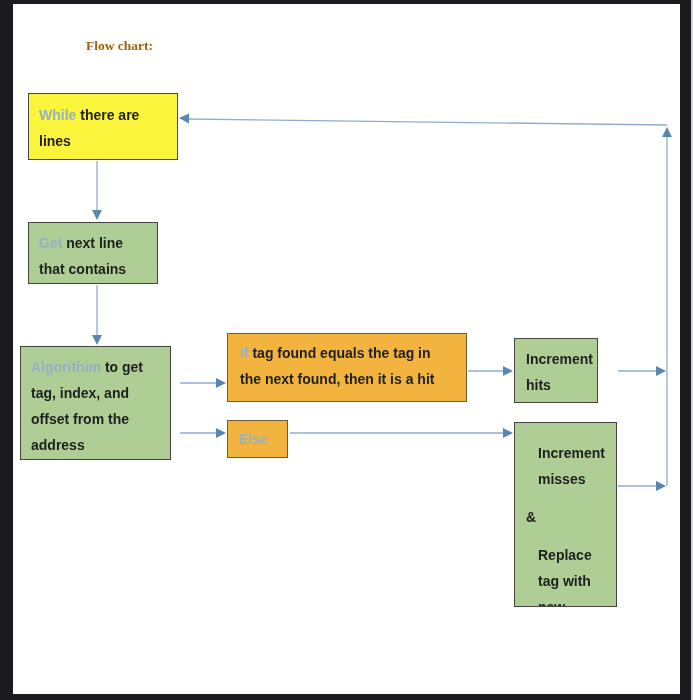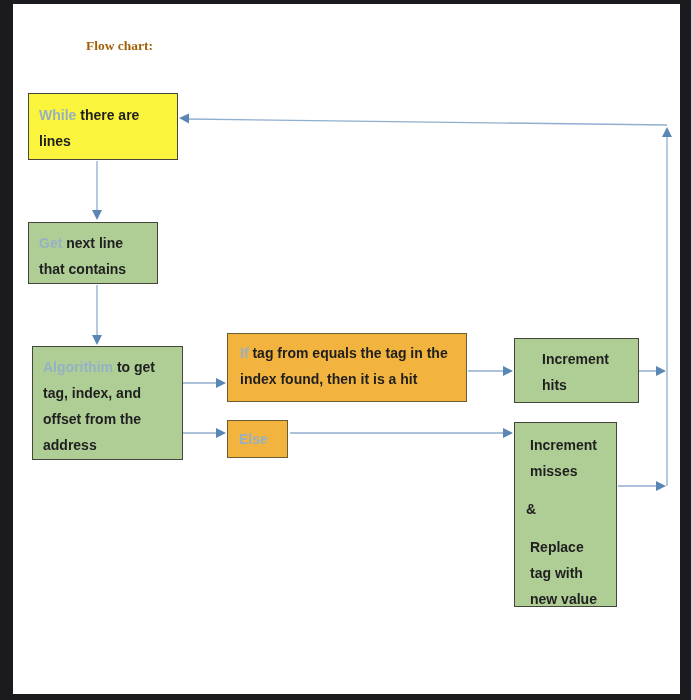--- a/index.html
+++ b/index.html
@@ -51,50 +51,50 @@
     border: 1.5px solid var(--border-dark);
     padding: 8px 10px 0 10px;
   }
   .box-get {
     left: 28px; top: 222px; width: 130px; height: 62px;
     background: var(--box-green);
     border: 1.5px solid var(--border-dark);
     padding: 7px 10px 0 10px;
   }
   .box-algo {
-    left: 32px; top: 346px; width: 151px; height: 114px;
+    left: 20px; top: 346px; width: 151px; height: 114px;
     background: var(--box-green);
     border: 1.5px solid var(--border-dark);
     padding: 7px 10px 0 10px;
   }
   .box-if {
     left: 227px; top: 333px; width: 240px; height: 69px;
     background: var(--box-orange);
     border: 1.5px solid var(--border-orange);
     padding: 6px 18px 0 12px;
   }
   .box-else {
     left: 227px; top: 420px; width: 61px; height: 38px;
     background: var(--box-orange);
     border: 1.5px solid var(--border-orange);
     padding: 5px 0 0 11px;
   }
   .box-hits {
-    left: 514px; top: 338px; width: 125px; height: 65px;
+    left: 514px; top: 338px; width: 84px; height: 65px;
     background: var(--box-green);
     border: 1.5px solid var(--border-dark);
-    padding: 7px 11px 0 27px;
+    padding: 7px 11px 0 11px;
   }
   .box-misses {
     left: 514px; top: 422px; width: 103px; height: 185px;
     background: var(--box-green);
     border: 1.5px solid var(--border-dark);
     padding: 5px 11px 0 11px;
   }
-  .box-misses p { margin: 4px; }
+  .box-misses p { margin: 12px; }
   .box-misses p.amp { margin: 12px 0; }
 
   svg.connectors {
     position: absolute; left: 0; top: 0;
     width: 693px; height: 700px;
     z-index: 1; pointer-events: none;
   }
   svg.connectors line { stroke: var(--connector); stroke-width: 1.3; }
   svg.connectors polygon { fill: var(--arrowhead); stroke: none; }
 </style>
@@ -162,21 +162,21 @@
   <span>next line that contains address</span>
 </div>
 
 <div class="fbox box-algo">
   <span class="kw">Algorithim</span>
   <span>to get tag, index, and offset from the address</span>
 </div>
 
 <div class="fbox box-if">
   <span class="kw">If</span>
-  <span>tag from equals the tag in the index found, then it is a hit</span>
+  <span>tag found equals the tag in the next found, then it is a hit</span>
 </div>
 
 <div class="fbox box-else">
   <span class="kw">Else</span>
 </div>
 
 <div class="fbox box-hits">
   <span>Increment hits</span>
 </div>
 

